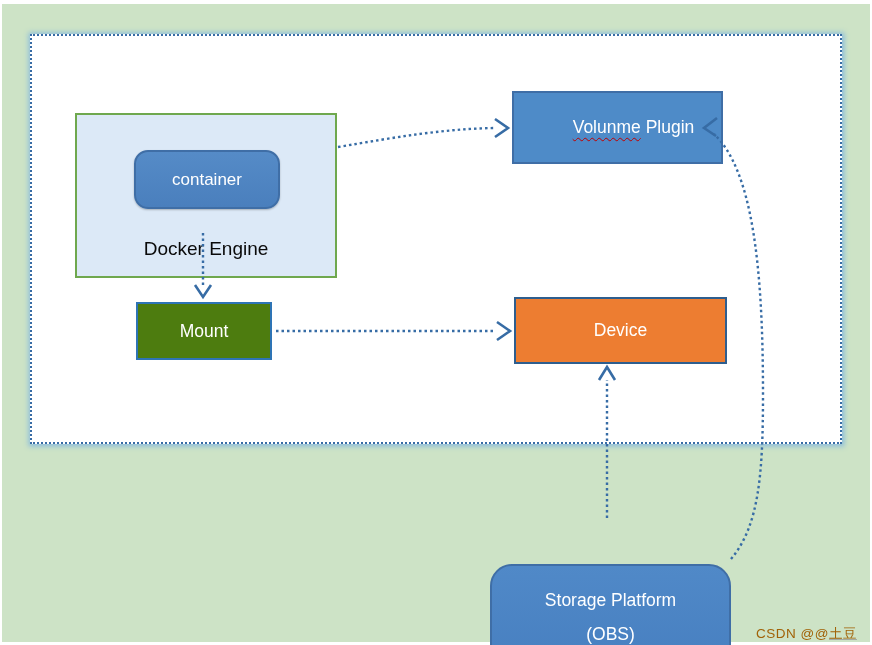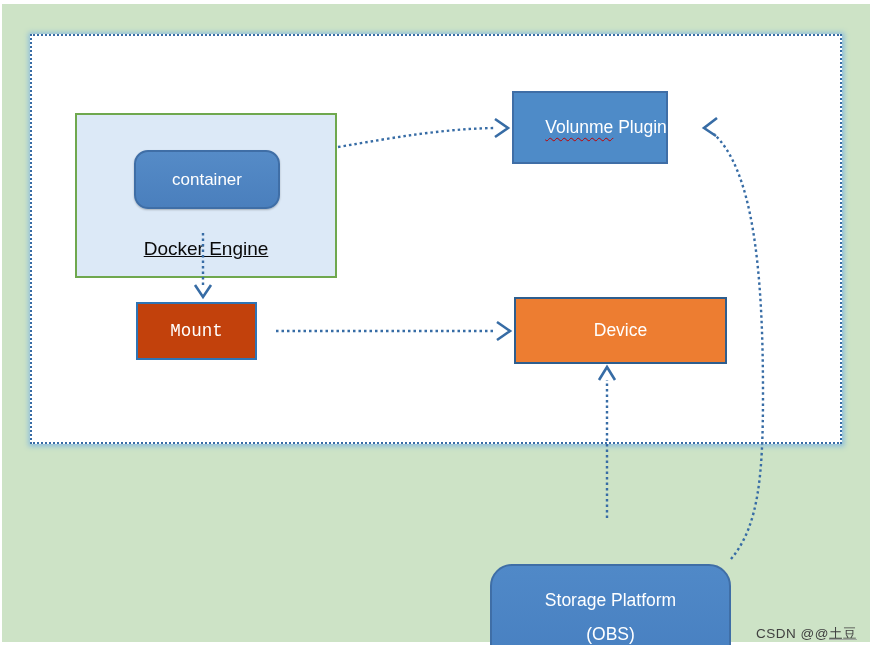--- a/index.html
+++ b/index.html
@@ -29,36 +29,36 @@
     position:absolute;left:57px;top:35px;width:146px;height:59px;
     box-sizing:border-box;border-radius:14px;
     background:linear-gradient(180deg,#558bc7 0%,#4a7fbd 100%);
     border:2px solid #3f6ea6;
     display:flex;align-items:center;justify-content:center;
     color:#ffffff;font-size:17px;
     box-shadow:0 1px 2px rgba(0,0,0,0.25);
   }
   .docker-label{
     position:absolute;left:0;bottom:16px;width:100%;
-    text-align:center;color:#0a0a0a;font-size:19px;text-decoration:underline;
+    text-align:center;color:#0a0a0a;font-size:19px;
   }
   .volume-plugin{
-    left:510px;top:87px;width:156px;height:73px;
+    left:510px;top:87px;width:211px;height:73px;
     background:#4e8bc8;border:2px solid #3f6ea6;padding-left:32px;
   }
   .misspelled{
     text-decoration:underline;
     text-decoration-style:wavy;
     text-decoration-color:#c00000;
     text-decoration-thickness:1px;
     text-underline-offset:4px;
   }
   .mount{
-    left:134px;top:298px;width:121px;height:58px;
-    background:#c2410c;border:2px solid #2e74b5;font-family:Liberation Mono, monospace;
+    left:134px;top:298px;width:136px;height:58px;
+    background:#4d7c0f;border:2px solid #2e74b5;
   }
   .device{
     left:512px;top:293px;width:213px;height:67px;
     background:#ed7d31;border:2px solid #2e5e8e;
   }
   .storage{
     left:488px;top:516px;width:241px;height:107px;
     background:linear-gradient(180deg,#5089c8 0%,#477fc0 100%);
     border:2px solid #3f6ea6;border-radius:22px;
     flex-direction:column;line-height:1.9;margin-top:44px;
@@ -70,21 +70,21 @@
   .edge-line{
     fill:none;stroke:#376ca5;stroke-width:2.4;
     stroke-dasharray:2.5 3;
   }
   .edge-head{
     fill:none;stroke:#376ca5;stroke-width:2.6;
     stroke-linejoin:miter;
   }
   .watermark{
     position:absolute;right:13px;top:621px;
-    color:#404040;font-size:13.5px;letter-spacing:0.5px;text-align:center;
+    color:#a16207;font-size:13.5px;letter-spacing:0.5px;text-align:center;
   }
   .watermark u{text-decoration-color:#a3aaa3;}
 </style>
 </head>
 <body>
 
 <div class="canvas">
 
   <div class="panel"></div>
 

